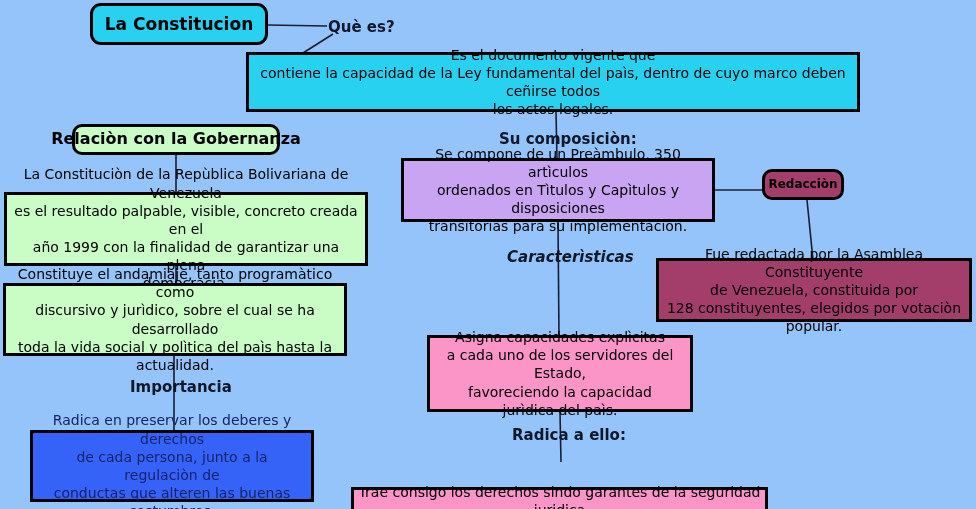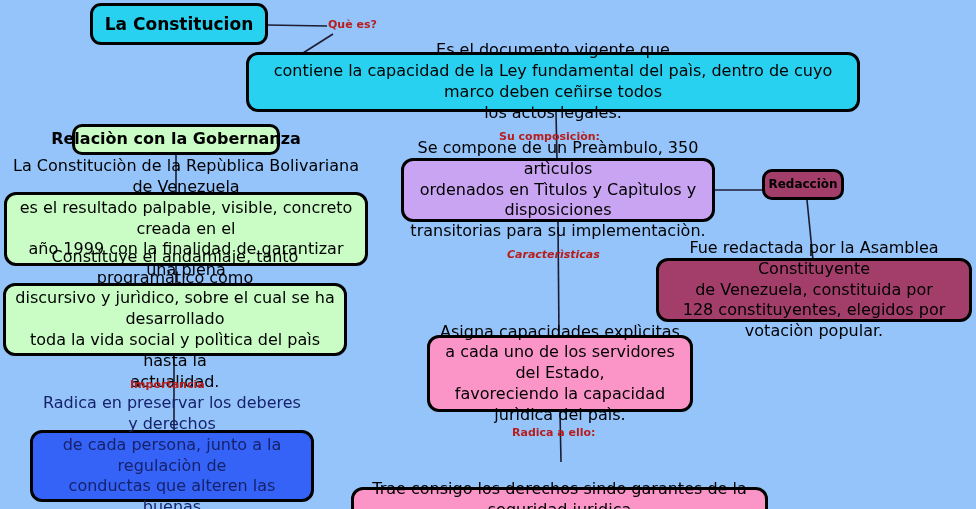--- a/index.html
+++ b/index.html
@@ -7,25 +7,25 @@
     position:relative;
     width:976px;height:509px;
     background:#95c4fa;
     font-family:"DejaVu Sans","Liberation Sans",sans-serif;
     overflow:hidden;
   }
   svg.wires{position:absolute;left:0;top:0;z-index:1;}
   .node{
     position:absolute;z-index:2;
     box-sizing:border-box;
-    border:3px solid #000;border-radius:12px;
+    border:3px solid #000;border-radius:0;
     display:flex;align-items:center;justify-content:center;
     text-align:center;
     white-space:pre-line;
-    font-size:16px;line-height:1.3;color:#000;
+    font-size:14px;line-height:1.3;color:#000;
     padding:2px 5px;
   }
   .header-node{font-weight:bold;white-space:nowrap;}
   .c-cyan{background:#29d1f1;}
   .c-green{background:#c9fdc5;}
   .c-purple{background:#c9a4f2;}
   .c-pink{background:#fb95c8;}
   .c-blue{background:#3663f7;color:#16226b;}
   .c-maroon{background:#a33e6b;}
   .n-title{left:90px;top:3px;width:178px;height:42px;font-size:17px;border-radius:11px;}
@@ -34,21 +34,21 @@
   .n-gob1{left:4px;top:192px;width:364px;height:74px;}
   .n-gob2{left:3px;top:283px;width:344px;height:73px;}
   .n-importancia{left:30px;top:430px;width:284px;height:72px;}
   .n-composicion{left:401px;top:158px;width:314px;height:64px;}
   .n-red-header{left:762px;top:169px;width:82px;height:31px;font-size:12px;border-radius:10px;}
   .n-redaccion{left:656px;top:258px;width:316px;height:64px;padding:2px 3px;}
   .n-caracteristicas{left:427px;top:335px;width:266px;height:77px;}
   .n-derechos{left:351px;top:460px;width:417px;height:46px;padding:2px 3px;margin-top:27px;}
   .label{
     position:absolute;z-index:3;
-    font-weight:bold;font-size:11px;color:#b91c1c;white-space:nowrap;
+    font-weight:bold;font-size:15px;color:#0f172a;white-space:nowrap;
   }
   .l-quees{left:328px;top:18px;}
   .l-composicion{left:499px;top:130px;}
   .l-caracteristicas{left:507px;top:248px;font-style:italic;}
   .l-aunado{left:512px;top:426px;}
   .l-importancia{left:130px;top:378px;}
 </style>
 </head>
 <body>
 

